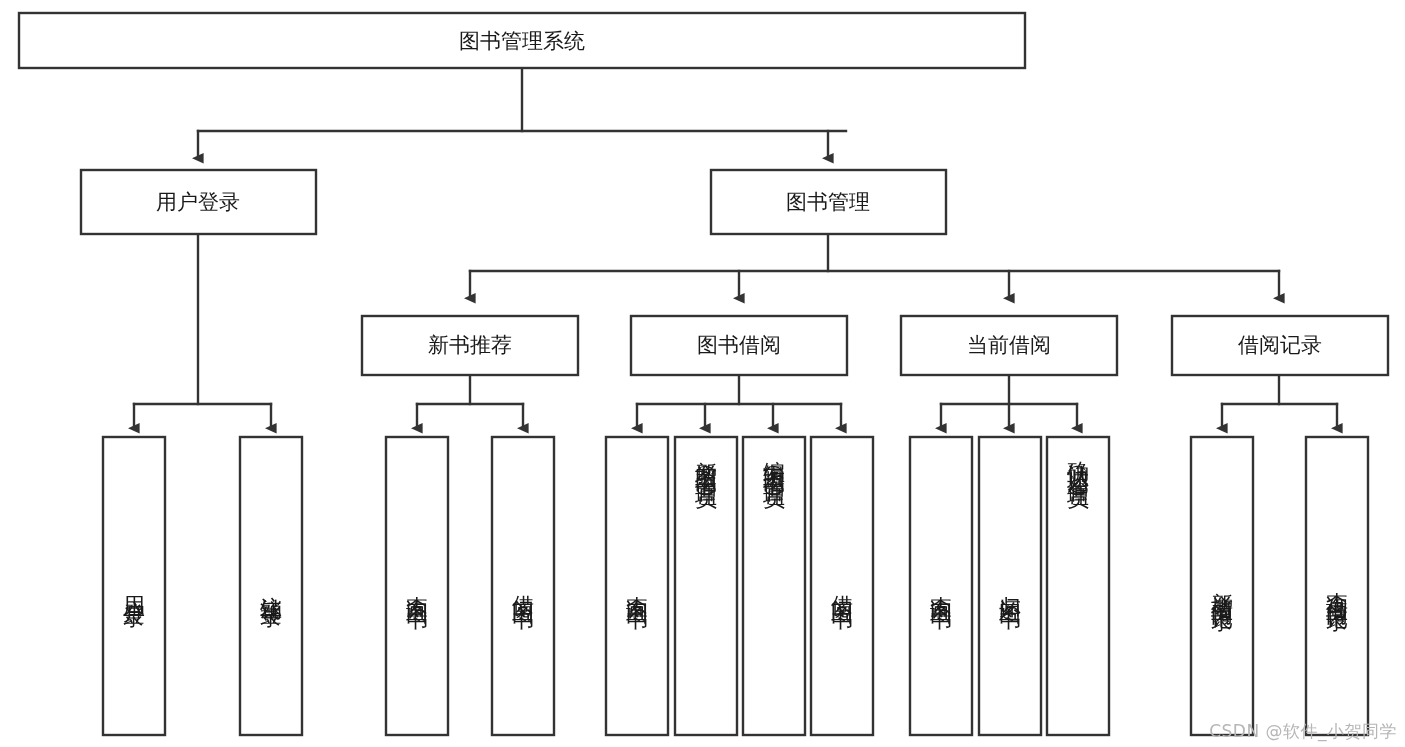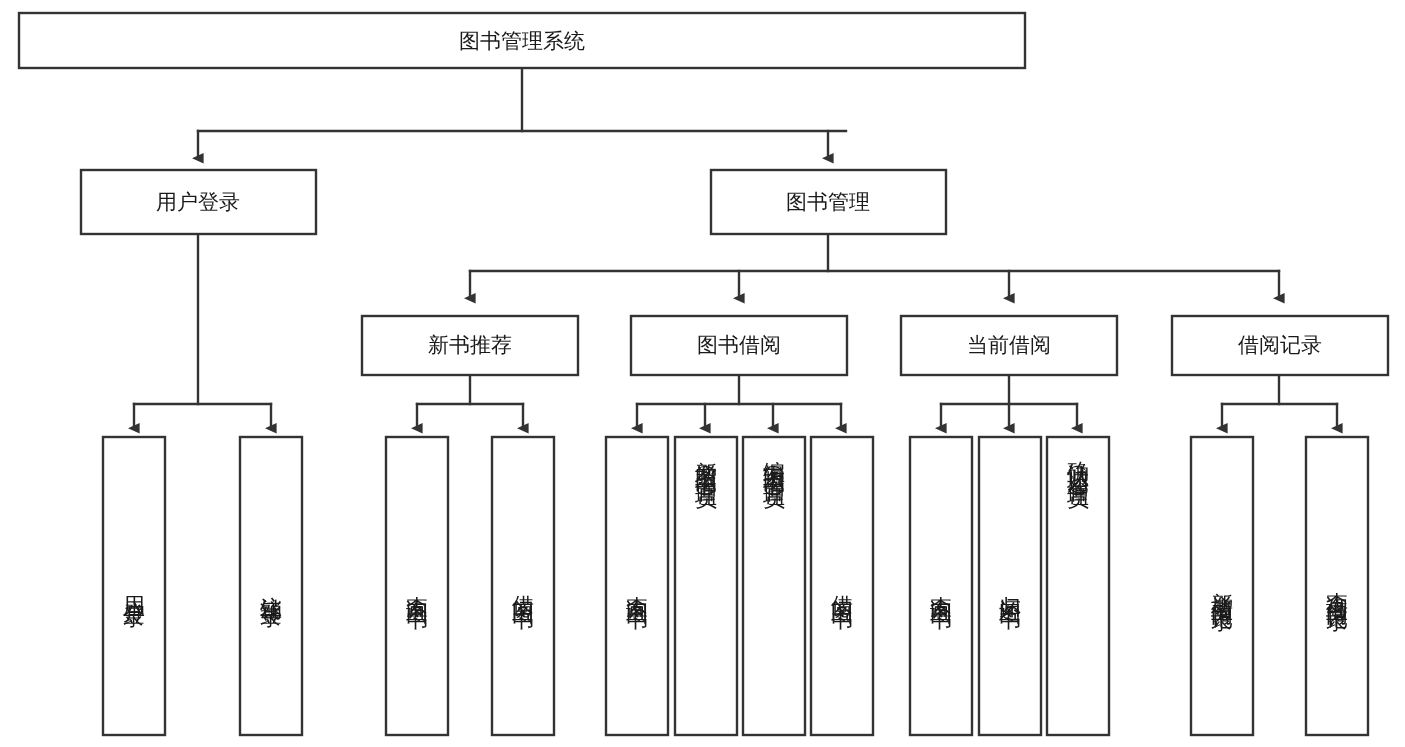--- a/index.html
+++ b/index.html
@@ -247,14 +247,15 @@
 
   <div class="leaf-label" style="left:1052px; top:443px; width:52px; height:292px;
        display:flex; align-items:center; justify-content:flex-start;">确认归还（管理员）</div>
 
   <div class="leaf-label" style="left:1196px; top:437px; width:52px; height:298px;
        display:flex; align-items:center; justify-content:center;">新增借阅记录</div>
 
   <div class="leaf-label" style="left:1311px; top:437px; width:52px; height:298px;
        display:flex; align-items:center; justify-content:center;">查询借阅记录</div>
 
+  <div class="watermark">CSDN @软件_小贺同学</div>
 
 </div>
 
 </body></html>

